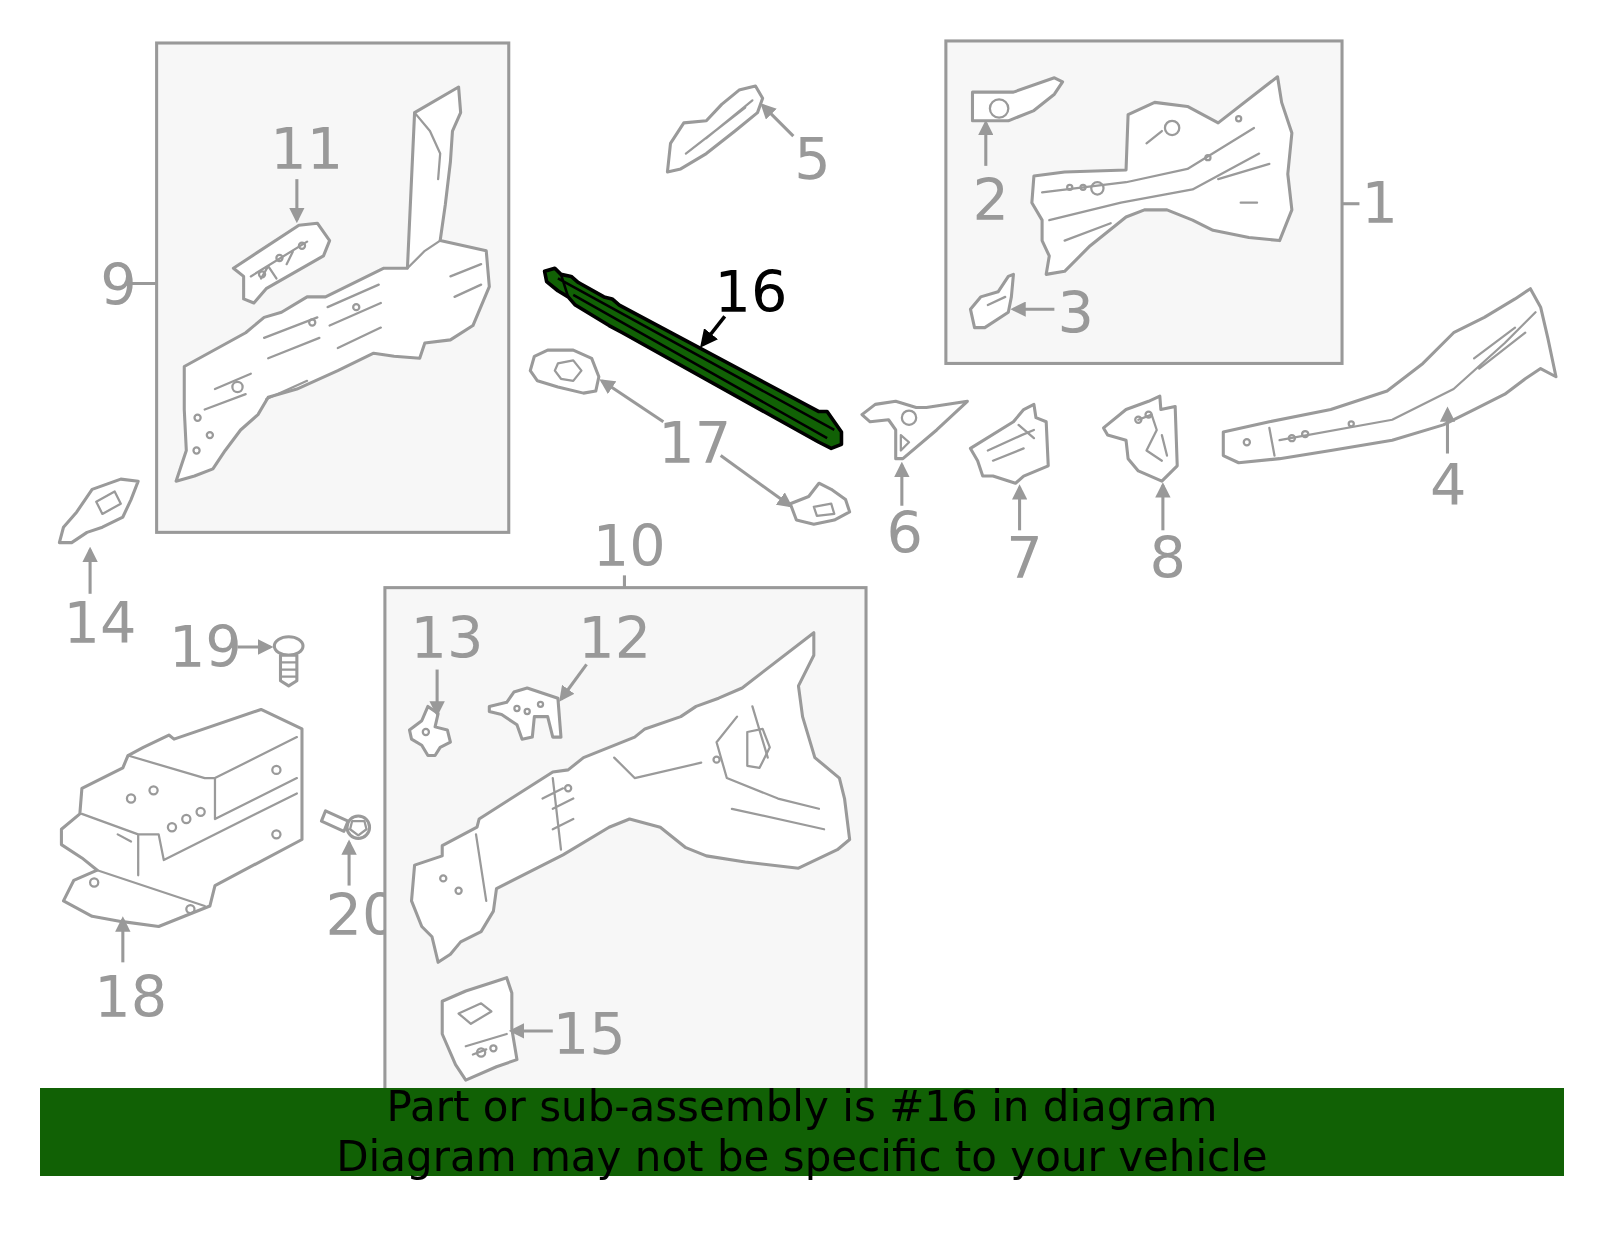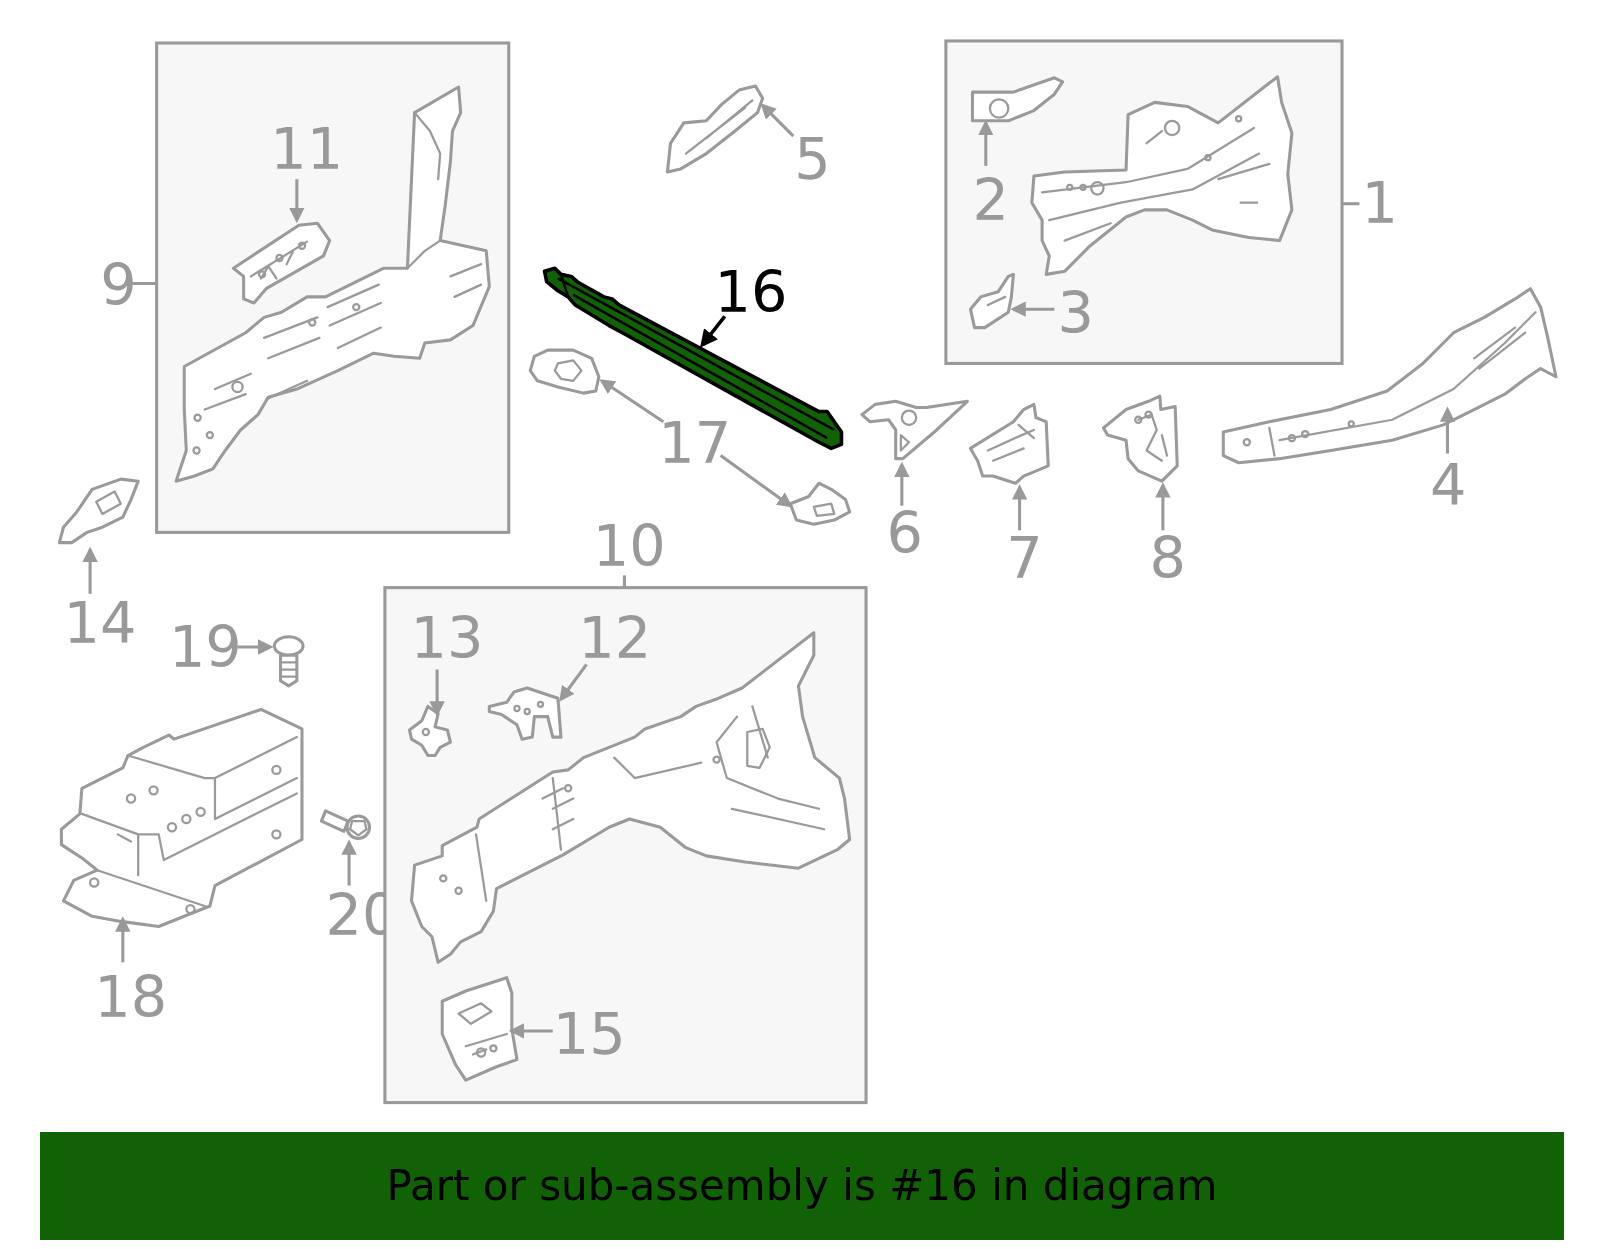--- a/index.html
+++ b/index.html
@@ -9,21 +9,21 @@
   .part { fill:#ffffff; stroke:#9a9a9a; stroke-width:3; stroke-linejoin:round; stroke-linecap:round; }
   .detail { fill:none; stroke:#9a9a9a; stroke-width:2.2; stroke-linejoin:round; stroke-linecap:round; }
   .lead { stroke:#999999; stroke-width:3; fill:none; }
   .arrowhead { fill:#999999; }
   .lbl { fill:#999999; font-family:"DejaVu Sans", sans-serif; font-size:56px; }
   .lbl-hl { fill:#000000; font-family:"DejaVu Sans", sans-serif; font-size:56px; }
   .hl-part { fill:#116105; stroke:#000000; stroke-width:3.5; stroke-linejoin:round; }
   .hl-line { fill:none; stroke:#000000; stroke-width:2.5; }
   .hl-lead { stroke:#000000; stroke-width:3.5; }
   .hl-arrowhead { fill:#000000; }
-  #banner { position:absolute; left:40px; top:1132px; width:1524px; height:108px; background:#116105;
+  #banner { position:absolute; left:40px; top:1088px; width:1524px; height:88px; background:#116105;
             display:flex; flex-direction:column; align-items:center; justify-content:center; }
   #banner span { color:#000000; font-family:"DejaVu Sans", sans-serif; font-size:42px; line-height:50px; white-space:nowrap; }
 </style>
 </head>
 <body>
 
 <svg id="diagram" viewBox="0 0 1563 1220" preserveAspectRatio="none" xmlns="http://www.w3.org/2000/svg">
   <defs>
     <marker id="ah" viewBox="0 0 10 10" refX="8" refY="5" markerWidth="5" markerHeight="5" orient="auto">
       <path d="M0,0 L10,5 L0,10 z" class="arrowhead"></path>
@@ -227,13 +227,14 @@
       <circle class="detail" cx="470" cy="1028" r="4"></circle>
         <circle class="detail" cx="482" cy="1024" r="3"></circle>
     </g>
     <line class="lead" x1="540" y1="1007" x2="500" y2="1007" marker-end="url(#ah)"></line>
     <text class="lbl" x="540" y="1030">15</text>
   </g>
 </svg>
 
 <div id="banner">
   <span>Part or sub-assembly is #16 in diagram</span>
+  <span>Diagram may not be specific to your vehicle</span>
 </div>
 
 </body></html>

